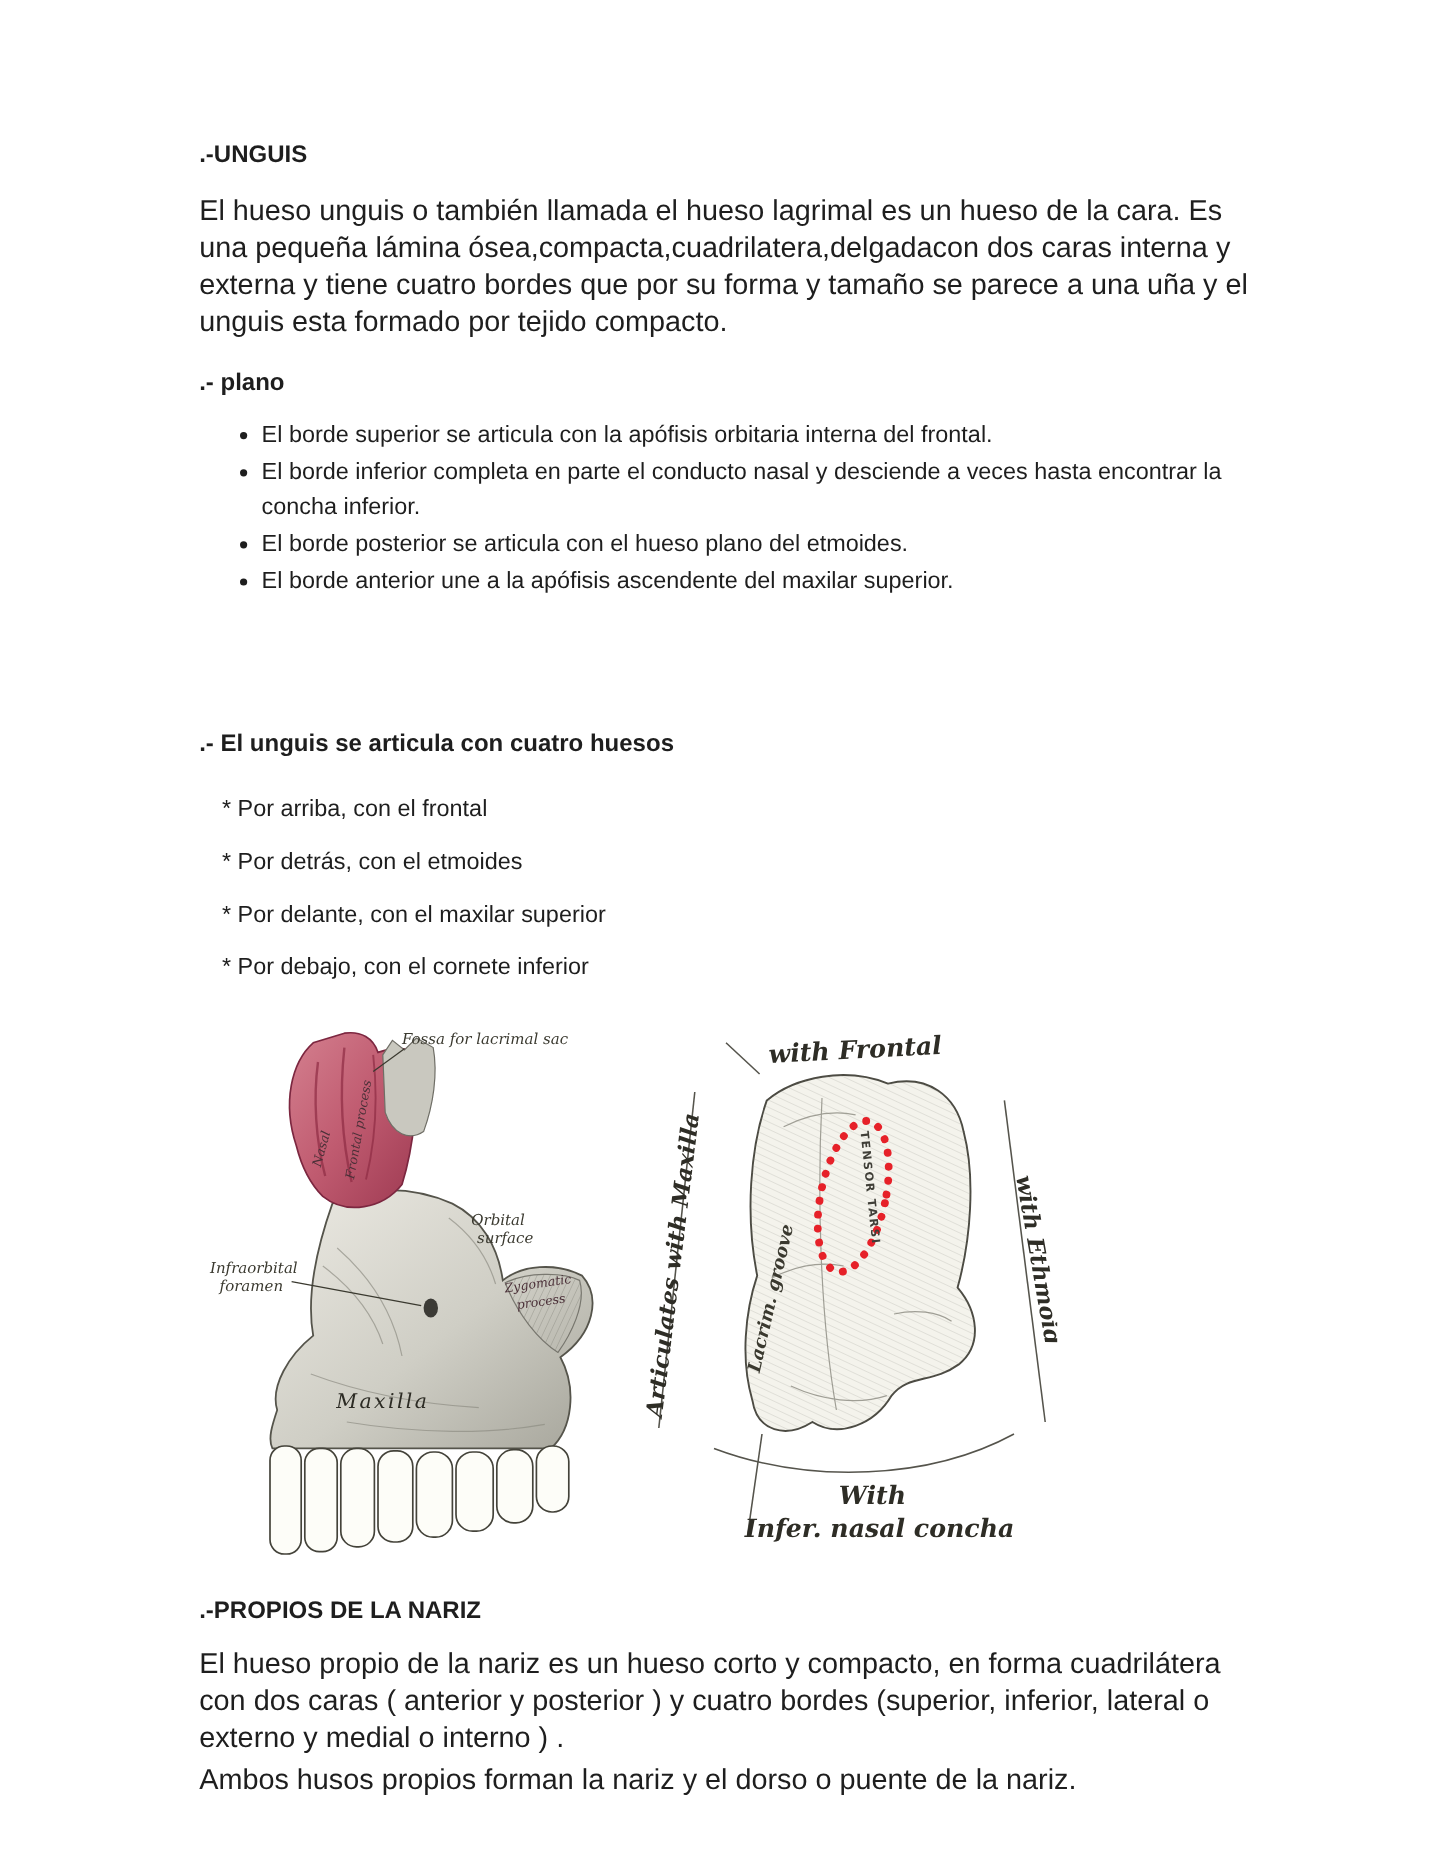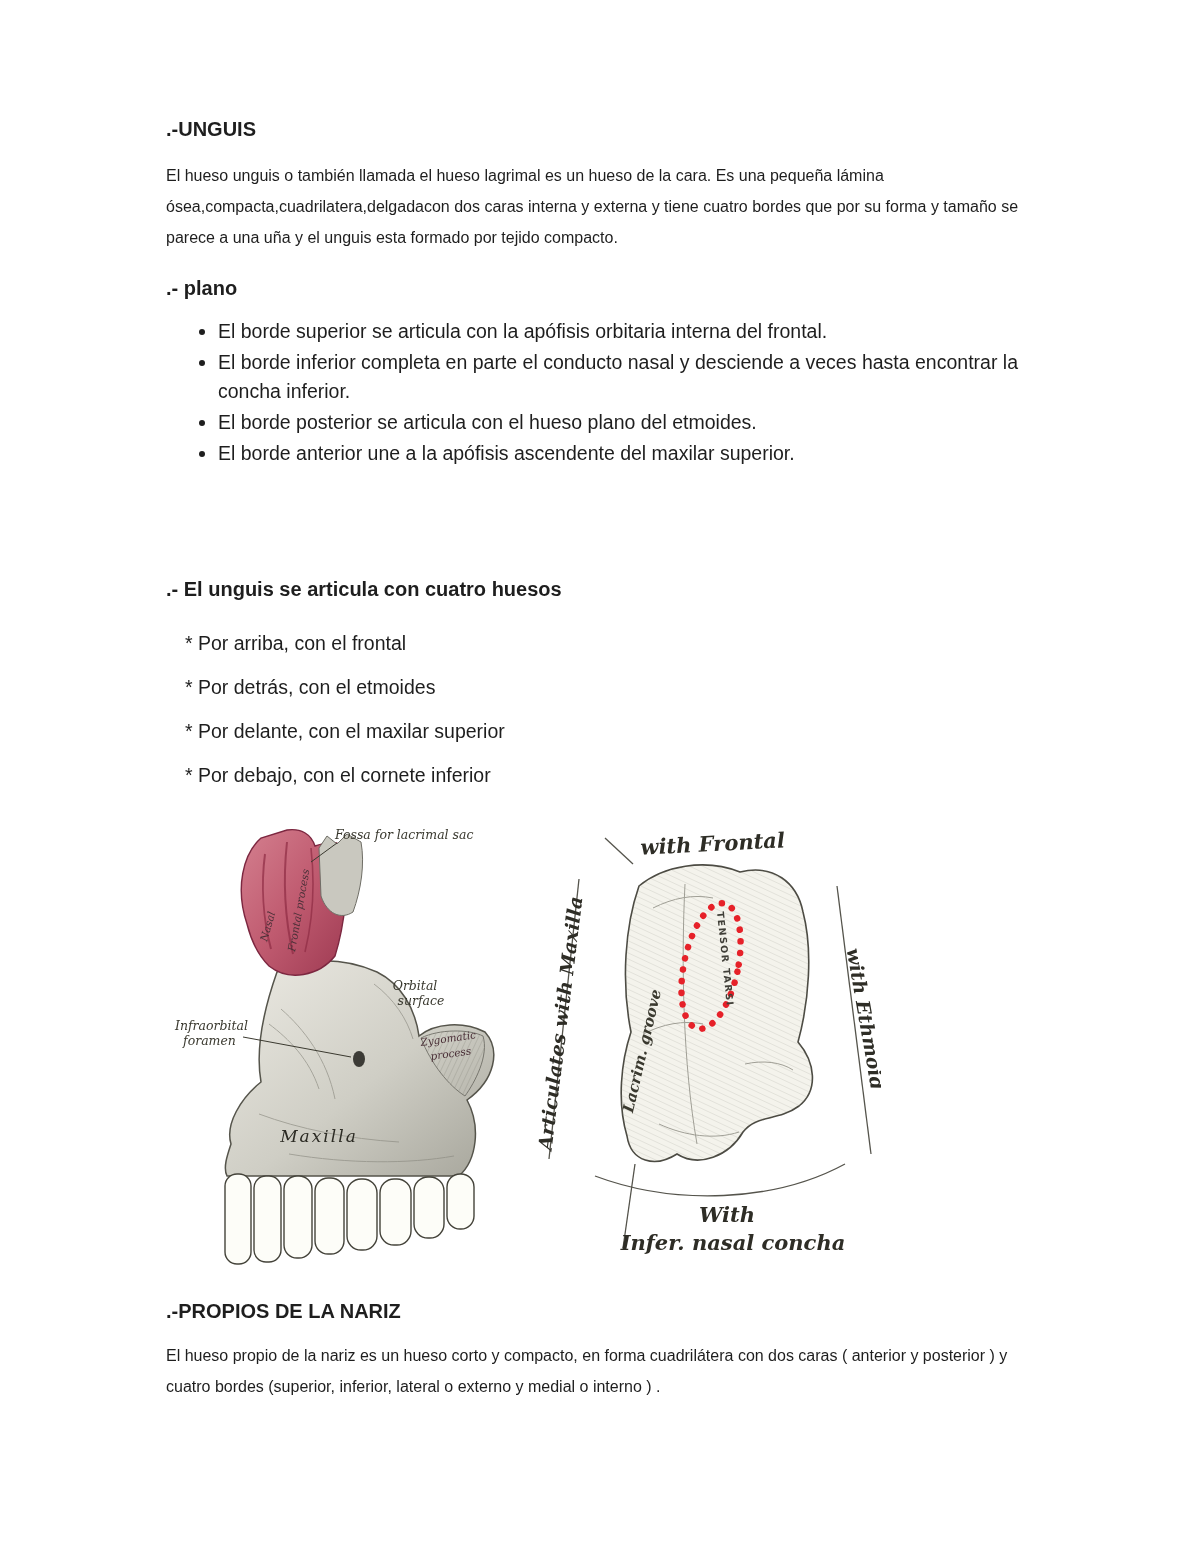--- a/index.html
+++ b/index.html
@@ -20,21 +20,21 @@
     height: 1218px;
     padding: 116px 160px 0 166px;
   }
   h1.doc-h, h2.doc-h {
     font-size: 20px;
     font-weight: bold;
     margin: 0;
     line-height: 26px;
   }
   .para {
-    font-size: 16px;
+    font-size: 24px;
     line-height: 31px;
     margin: 18px 0 22px 0;
   }
   h2.h-bordes { margin-top: 14px; }
   ul.bordes {
     margin: 16px 0 0 0;
     padding: 0 0 0 52px;
     list-style: disc outside;
   }
   ul.bordes li {
@@ -206,14 +206,15 @@
       <text class="big" x="192" y="398" text-anchor="middle">With</text>
       <text class="big" x="198" y="426" text-anchor="middle">Infer. nasal concha</text>
     </svg>
 
   </div>
 
   <h2 class="doc-h h-nariz">.-PROPIOS DE LA NARIZ</h2>
 
   <p class="para para-nariz1">El hueso propio de la nariz es un hueso corto y compacto, en forma cuadrilátera con dos caras ( anterior y posterior ) y cuatro bordes (superior, inferior, lateral o externo y medial o interno ) .</p>
 
+  <p class="para para-nariz2">Ambos husos propios forman la nariz y el dorso o puente de la nariz.</p>
 
 </div>
 
 </body></html>

